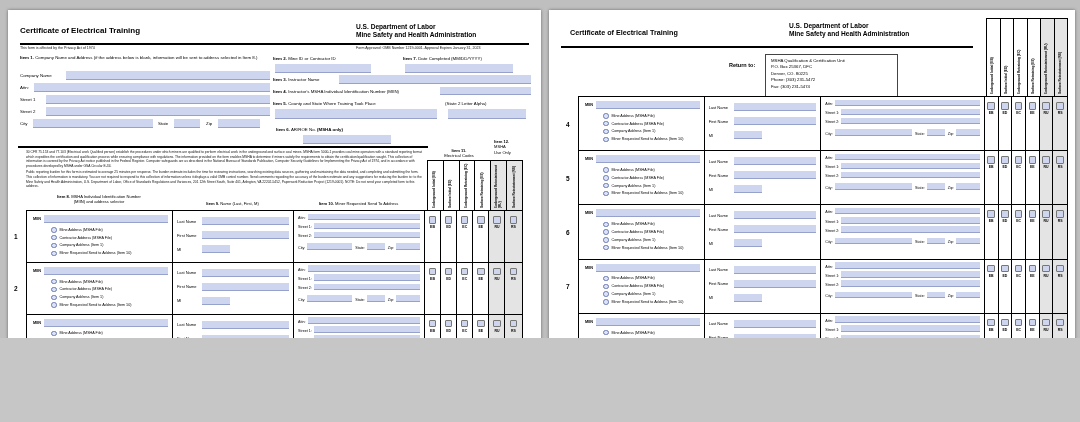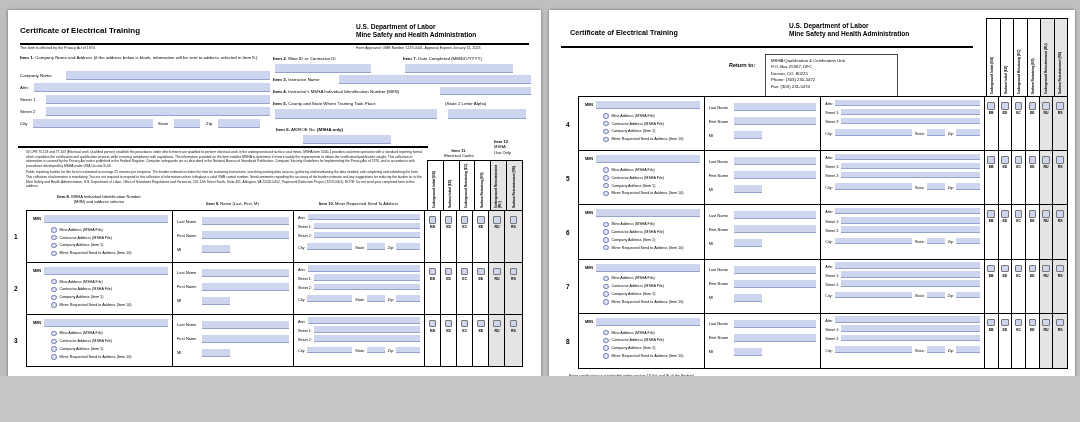--- a/index.html
+++ b/index.html
@@ -1,17 +1,17 @@
 <!DOCTYPE html>
 <html><head>
 <meta charset="utf-8">
 <style>
   html,body{margin:0;padding:0;}
   body{font-family:"Liberation Sans", sans-serif; -webkit-text-size-adjust:none; background:#c6c6c6;}
-  #canvas{position:relative;width:1080px;height:376px;background:#bfbfbf;overflow:hidden;}
+  #canvas{position:relative;width:1080px;height:338px;background:#bfbfbf;overflow:hidden;}
   .page{position:absolute;top:10px;height:402px;background:#fff;box-shadow:0 0 3px rgba(0,0,0,.45);}
   #page1{left:8px;width:533px;}
   #page2{left:549px;width:526px;}
   .abs{position:absolute;}
   .title{font-size:8px;font-weight:bold;color:#000;}
   .agency{font-size:6.6px;font-weight:bold;line-height:1.18;color:#000;}
   .tiny{font-size:3.6px;color:#111;}
   .rule{background:#000;height:1.8px;}
   .il{font-size:4.4px;color:#000;white-space:nowrap;}
   .il b{font-weight:bold;}

